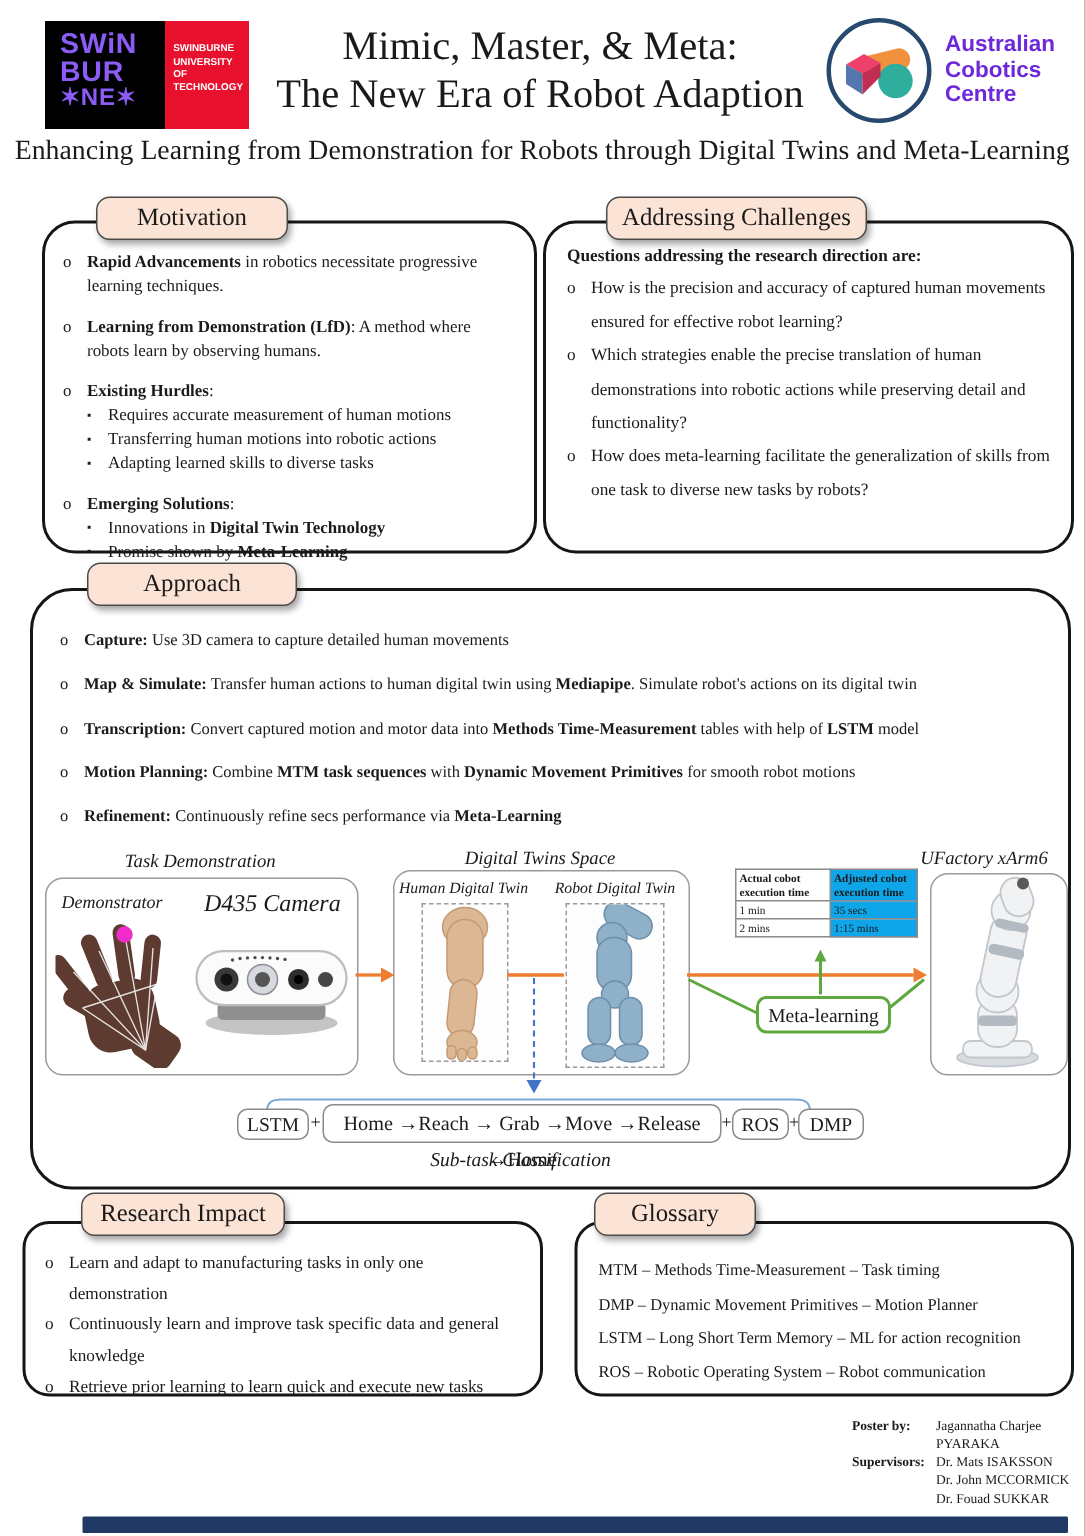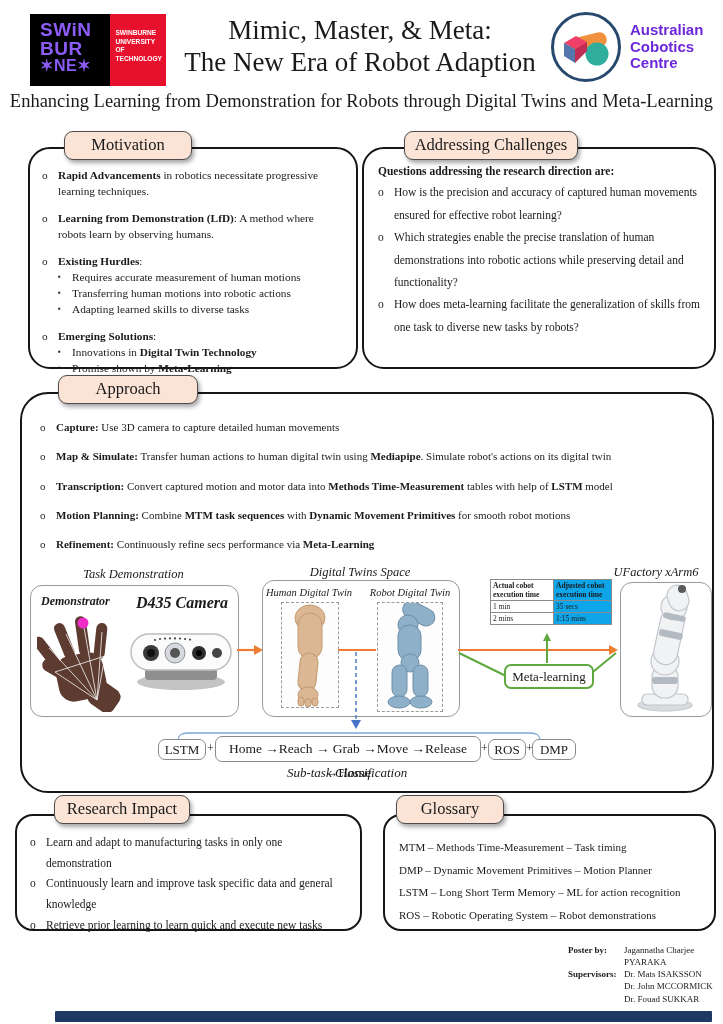--- a/index.html
+++ b/index.html
@@ -1,20 +1,20 @@
 <!DOCTYPE html>
 <html><head>
 <meta charset="utf-8">
 <style>
   html,body{margin:0;padding:0;background:#888;}
   #poster{position:relative;width:723px;height:1024px;background:#fff;margin:0 auto;
     font-family:"Liberation Serif", serif;color:#1a1a1a;overflow:hidden;}
   .abs{position:absolute;}
   .b{font-weight:700;}
-  .it{font-style:italic;font-weight:bold;}
+  .it{font-style:italic;}
   
   .swin{left:30px;top:14px;width:136px;height:72px;display:flex;}
   .swin-black{width:86px;background:#000;color:#8b5cf6;font-family:"Liberation Sans",sans-serif;
     font-weight:700;font-size:19px;line-height:.98;padding:7px 0 0 10px;letter-spacing:.5px;}
   .swin-red{width:50px;background:#e8112d;color:#fff;font-family:"Liberation Sans",sans-serif;
     font-weight:700;font-size:6.6px;line-height:1.3;padding:15px 4px 0 5px;}
   .title-wrap{left:170px;top:15px;width:380px;text-align:center;font-size:27px;line-height:1.17;}
   .acc{left:549px;top:10px;display:flex;align-items:center;gap:7px;}
   .acc-text{font-family:"Liberation Sans",sans-serif;font-weight:700;color:#6d28d9;
     font-size:15px;line-height:1.12;}
@@ -390,21 +390,21 @@
   <div class="panel" id="glossary-panel"></div>
   <div class="badge" id="glossary-badge">Glossary</div>
   <div class="abs glo-body">
 
       <div class="gl">MTM – Methods Time-Measurement – Task timing</div>
 
       <div class="gl">DMP – Dynamic Movement Primitives – Motion Planner</div>
 
       <div class="gl">LSTM – Long Short Term Memory – ML for action recognition</div>
 
-      <div class="gl">ROS – Robotic Operating System – Robot demonstrations</div>
+      <div class="gl">ROS – Robotic Operating System – Robot communication</div>
     </div>
 
   <div class="abs credits">
     <div class="cred-row">
       <span class="cred-label">Poster by:</span>
       <span>Jagannatha Charjee PYARAKA</span>
     </div>
     <div class="cred-row">
       <span class="cred-label">Supervisors:</span>
       <span>

